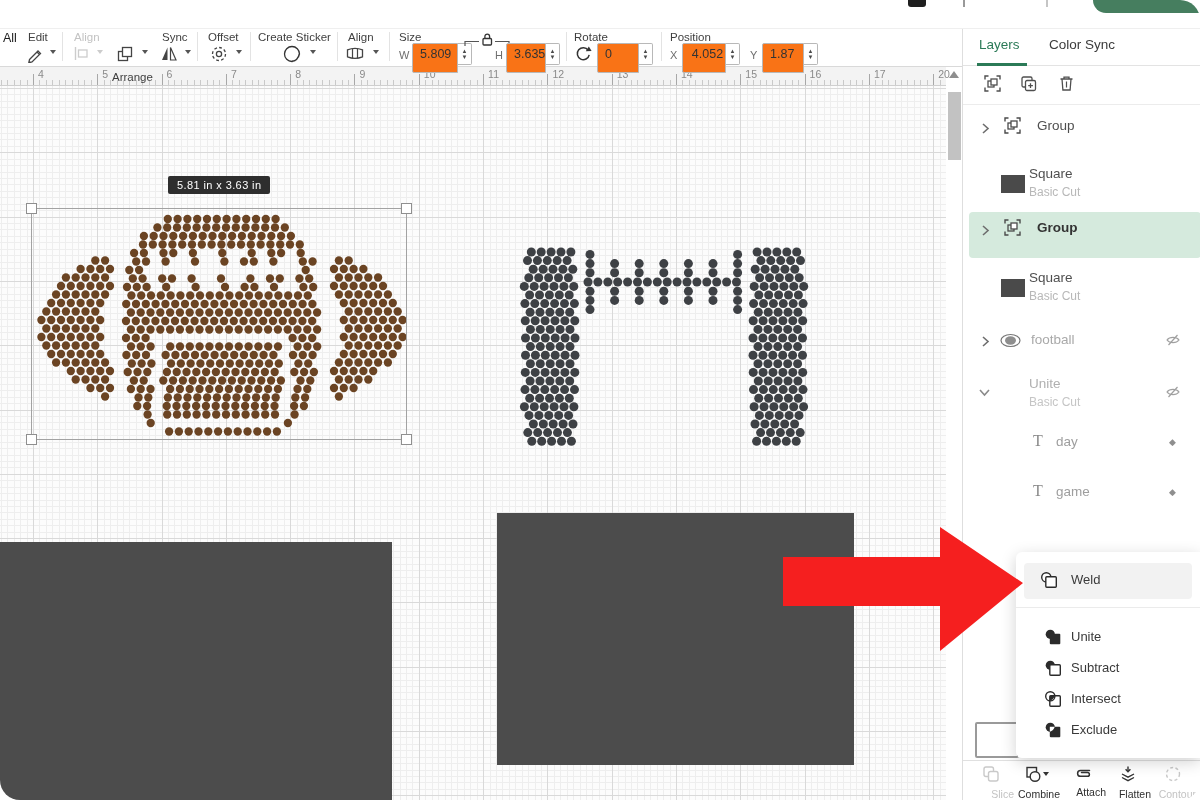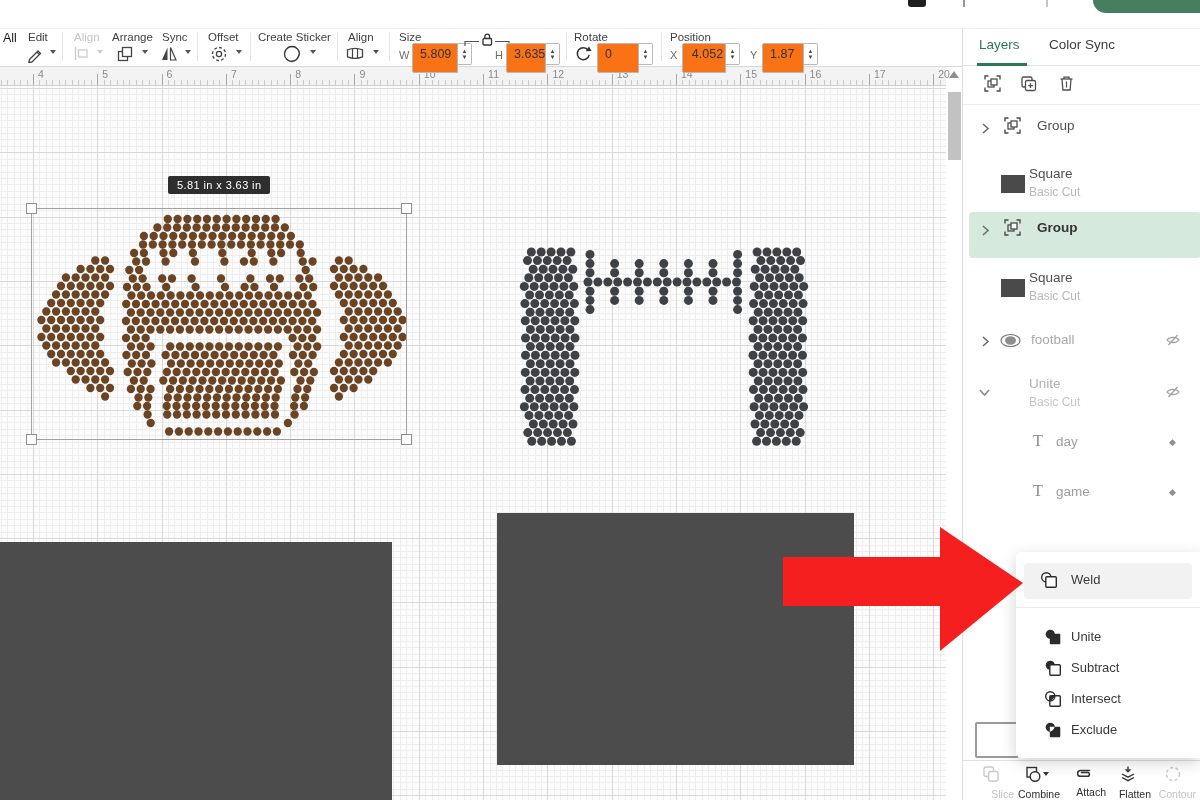--- a/index.html
+++ b/index.html
@@ -1,17 +1,17 @@
 <!DOCTYPE html>
 <html><head>
 <meta charset="utf-8">
 <style>
   html,body{margin:0;padding:0;background:#fff;}
   #app{position:relative;width:1200px;height:800px;overflow:hidden;
-       font-family:"Liberation Sans",sans-serif;background:#fff;}
+       font-family:"Liberation Sans",sans-serif;background:#fff;border-radius:20px;}
   .abs{position:absolute;}
   
   .topbar{position:absolute;left:0;top:0;width:1200px;height:28px;background:#fff;border-bottom:1px solid #efefef;z-index:12;}
   .makeit{position:absolute;right:0;top:0;width:107px;height:13px;border-radius:0 0 0 16px;}
   .tb-part{position:absolute;background:#1f1f1f;border-radius:0 0 3px 3px;}
   .tb-mark{position:absolute;top:0;width:2px;height:7px;background:#999;}
   
   .toolbar{position:absolute;left:0;top:28px;width:962px;height:38px;background:#fff;border-bottom:1px solid #d9d9d9;z-index:11;}
   .tool{position:absolute;top:0;height:38px;cursor:pointer;}
   .tlabel{position:absolute;top:3px;font-size:11.5px;color:#3f3f3f;white-space:nowrap;}
@@ -113,21 +113,21 @@
       <span class="tlabel dis" style="left:4px;">Align</span>
       <span class="ticon" style="left:3px;">
         <svg width="17" height="17">
             <line x1="2.5" y1="2" x2="2.5" y2="15" stroke="#ccc" stroke-width="1.4"></line>
             <rect x="5.5" y="5" width="8.5" height="7" fill="none" stroke="#ccc" stroke-width="1.3"></rect>
           </svg></span>
       <span class="ticon" style="left:23px;top:19px;"><span class="caret dis"></span></span>
     </div>
 
     <div class="tool" style="left:112px;width:48px;">
-      <span class="tlabel" style="left:0px;">Arrange</span>
+      <span class="tlabel" style="left:0px;margin-top:40px;">Arrange</span>
       <span class="ticon" style="left:4px;">
         <svg width="18" height="18">
             <rect x="2.5" y="6.5" width="9" height="9" fill="none" stroke="#444" stroke-width="1.3"></rect>
             <rect x="6.5" y="2.5" width="9" height="9" fill="#fff" stroke="#444" stroke-width="1.3"></rect>
           </svg></span>
       <span class="ticon" style="left:26px;top:19px;"><span class="caret"></span></span>
     </div>
 
     <div class="tool" style="left:158px;width:38px;">
       <span class="tlabel" style="left:4px;">Sync</span>

